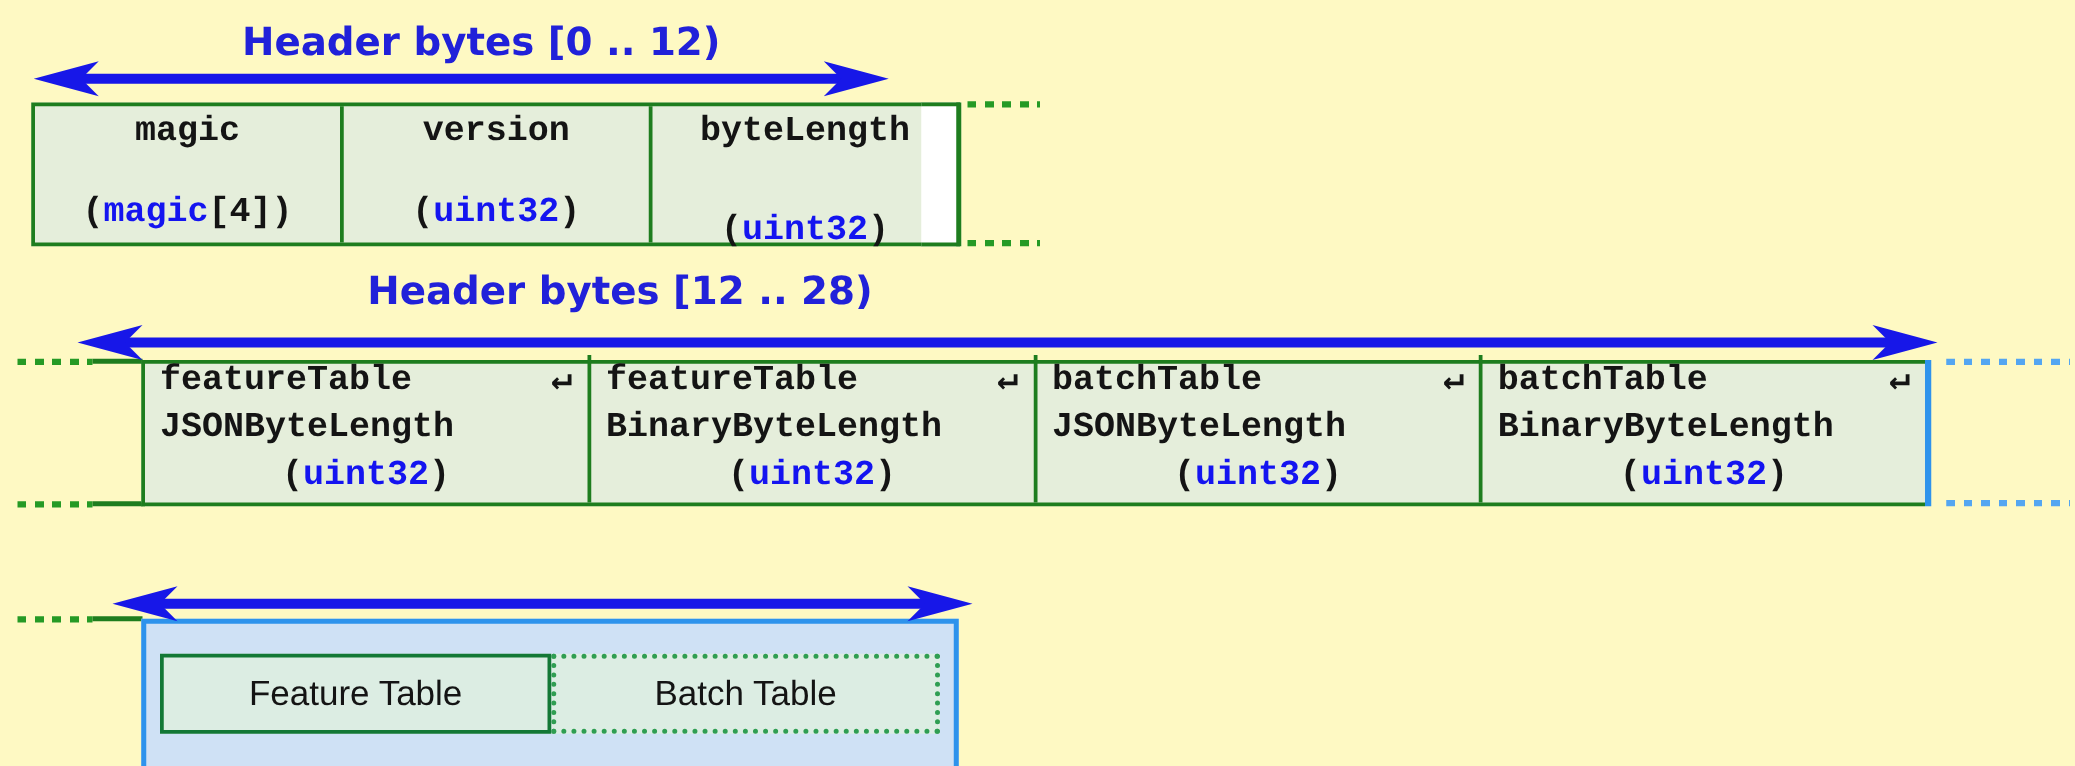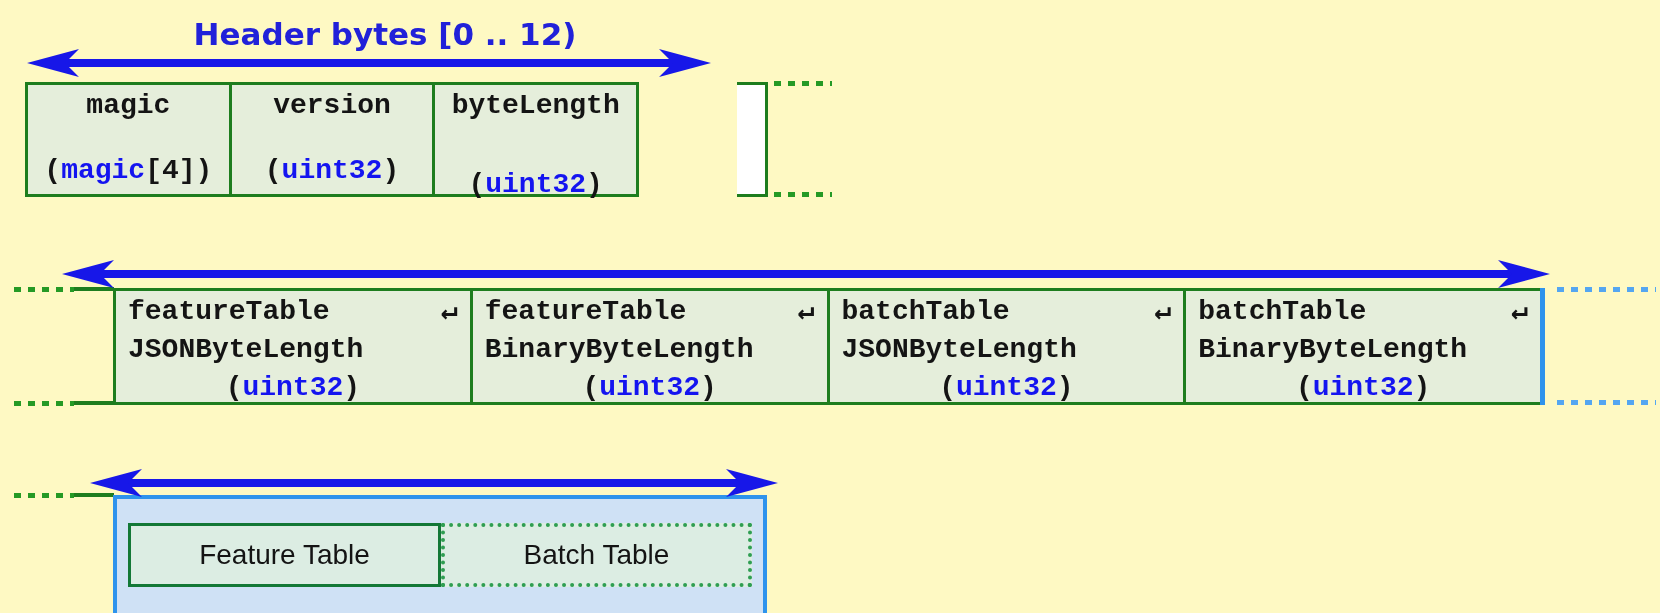--- a/index.html
+++ b/index.html
@@ -64,52 +64,53 @@
 <div id="canvas">
 
   <div class="title" style="left:180px;top:16px;width:410px;">Header bytes [0 .. 12)</div>
 
   <svg class="arrow" style="left:25px;top:46px;" width="688" height="34" viewBox="0 0 688 34">
     <rect x="28" y="13" width="632" height="8"></rect>
     <polygon points="2,17 54,3 40,17 54,31"></polygon>
     <polygon points="686,17 634,3 648,17 634,31"></polygon>
   </svg>
 
-  <div class="gtable" style="left:25px;top:82px;width:614px;height:115px;">
+  <div class="gtable" style="left:25px;top:82px;width:744px;height:115px;">
     <div class="gcell">
       <div>magic</div>
       <div><span>(</span><span class="blue">magic</span><span>[4])</span></div>
     </div>
     <div class="gcell">
       <div>version</div>
       <div><span>(</span><span class="blue">uint32</span><span>)</span></div>
     </div>
     <div class="gcell">
       <div>byteLength</div>
       <div><span>(</span><span class="blue">uint32</span><span>)</span></div>
     </div>
   </div>
 
   <div id="tail1"></div>
   <div class="hdots gdots" style="left:774px;top:81px;width:58px;"></div>
   <div class="hdots gdots" style="left:774px;top:192px;width:58px;"></div>
 
+  <div class="title" style="left:278px;top:215px;width:436px;">Header bytes [12 .. 28)</div>
 
   <svg class="arrow" style="left:60px;top:257px;" width="1492" height="34" viewBox="0 0 1492 34">
     <rect x="28" y="13" width="1436" height="8"></rect>
     <polygon points="2,17 54,3 40,17 54,31"></polygon>
     <polygon points="1490,17 1438,3 1452,17 1438,31"></polygon>
   </svg>
 
   <div class="hdots gdots" style="left:14px;top:287px;width:60px;"></div>
   <div class="conn" style="left:74px;top:287px;width:40px;"></div>
   <div class="hdots gdots" style="left:14px;top:401px;width:60px;"></div>
   <div class="conn" style="left:74px;top:401px;width:40px;"></div>
 
-  <div class="gtable" style="left:113px;top:288px;width:1427px;height:117px;border-right:none;">
+  <div class="gtable" style="left:113px;top:288px;width:1427px;height:117px;border-right:none;align-items:flex-end;">
     <div class="gcell2">
       <div class="l1">
           <span>featureTable</span>
           <span>↵</span>
         </div>
       <div class="l2">JSONByteLength</div>
       <div class="l3"><span>(</span><span class="blue">uint32</span><span>)</span></div>
     </div>
     <div class="gcell2">
       <div class="l1">

